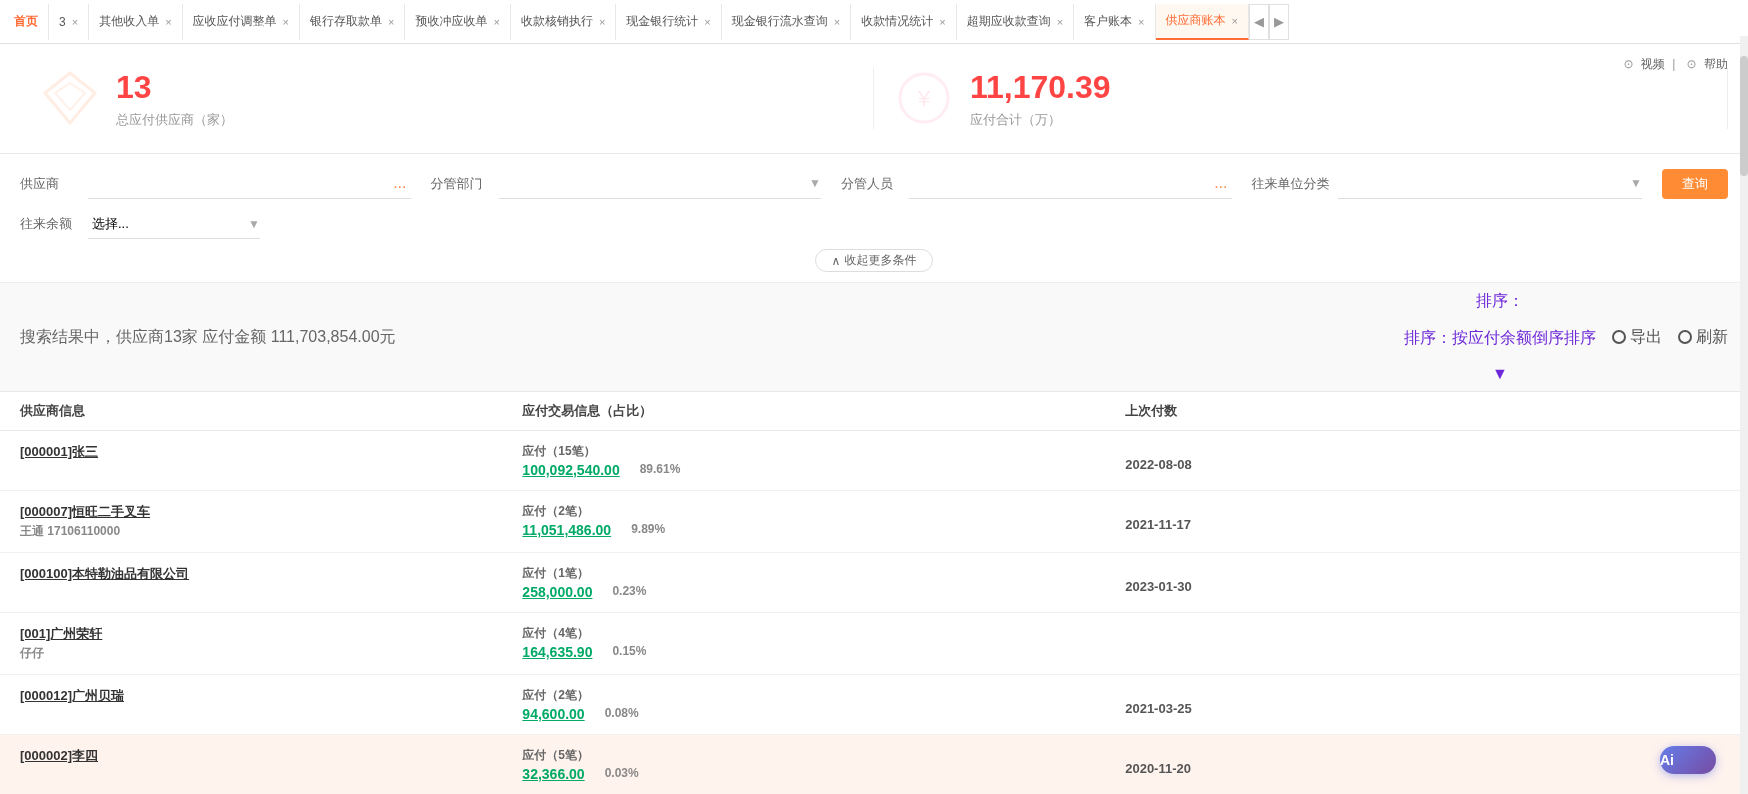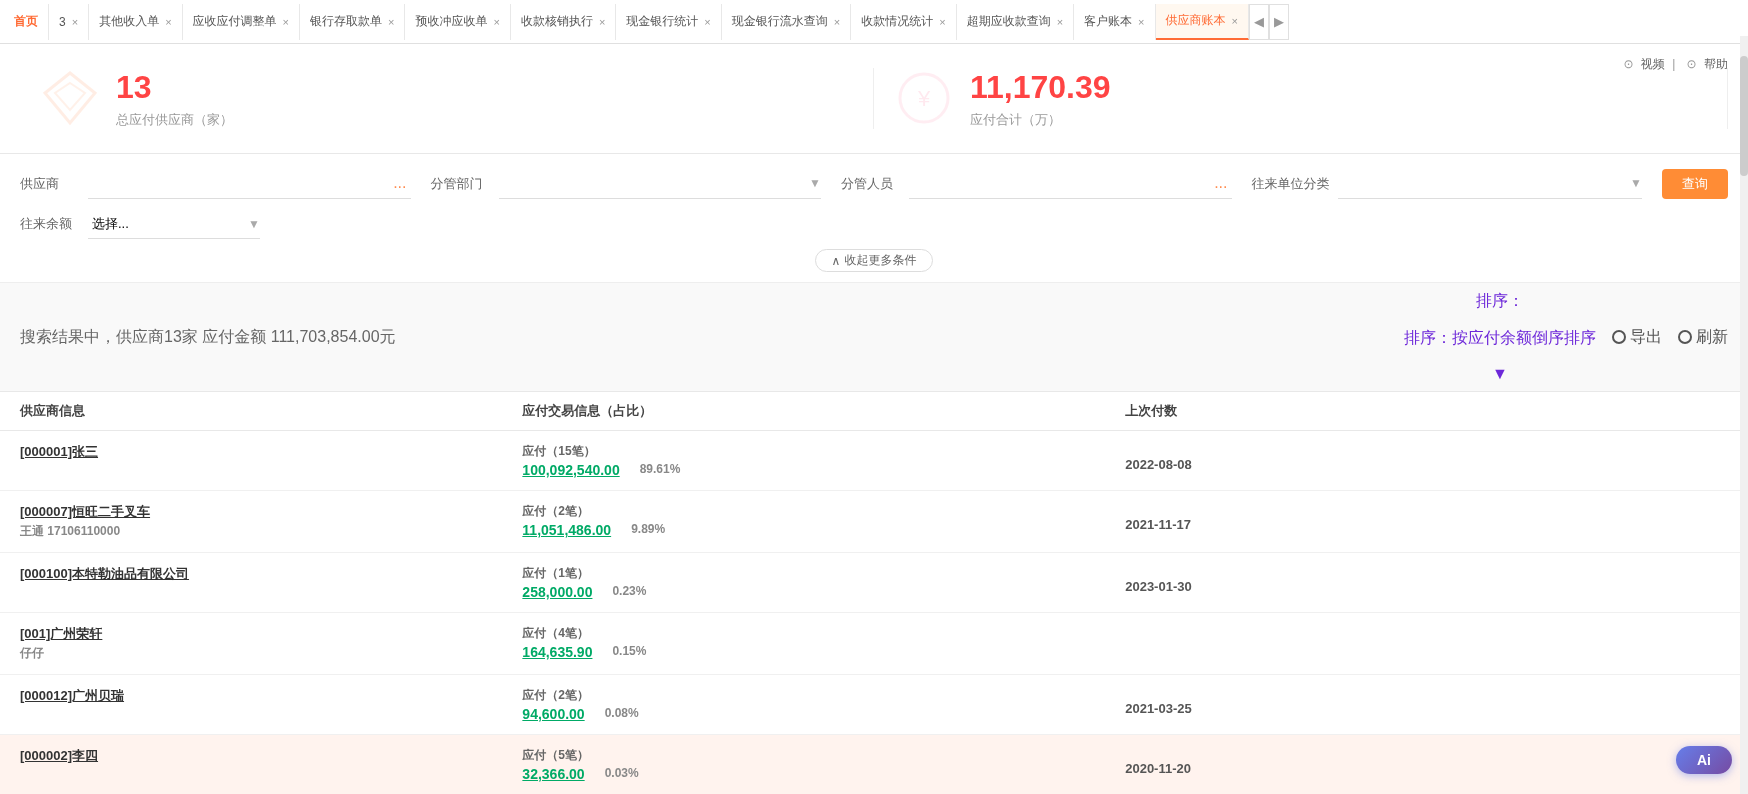--- a/index.html
+++ b/index.html
@@ -330,29 +330,28 @@
       width: 8px;
       height: 120px;
       background: #ccc;
       border-radius: 4px;
       margin-top: 20px;
     }
 
     
     .ai-button {
       position: fixed;
-      right: 16px;
+      right: 32px;
       bottom: 20px;
       width: 56px;
       height: 28px;
       background: linear-gradient(135deg, #667eea, #764ba2);
       border-radius: 14px;
       display: flex;
       align-items: center;
-      justify-content: center;
       color: #fff;
       font-size: 14px;
       font-weight: bold;
       cursor: pointer;
       box-shadow: 0 2px 8px rgba(102,126,234,0.5);
     }
   </style>
 </head>
 <body>
 

